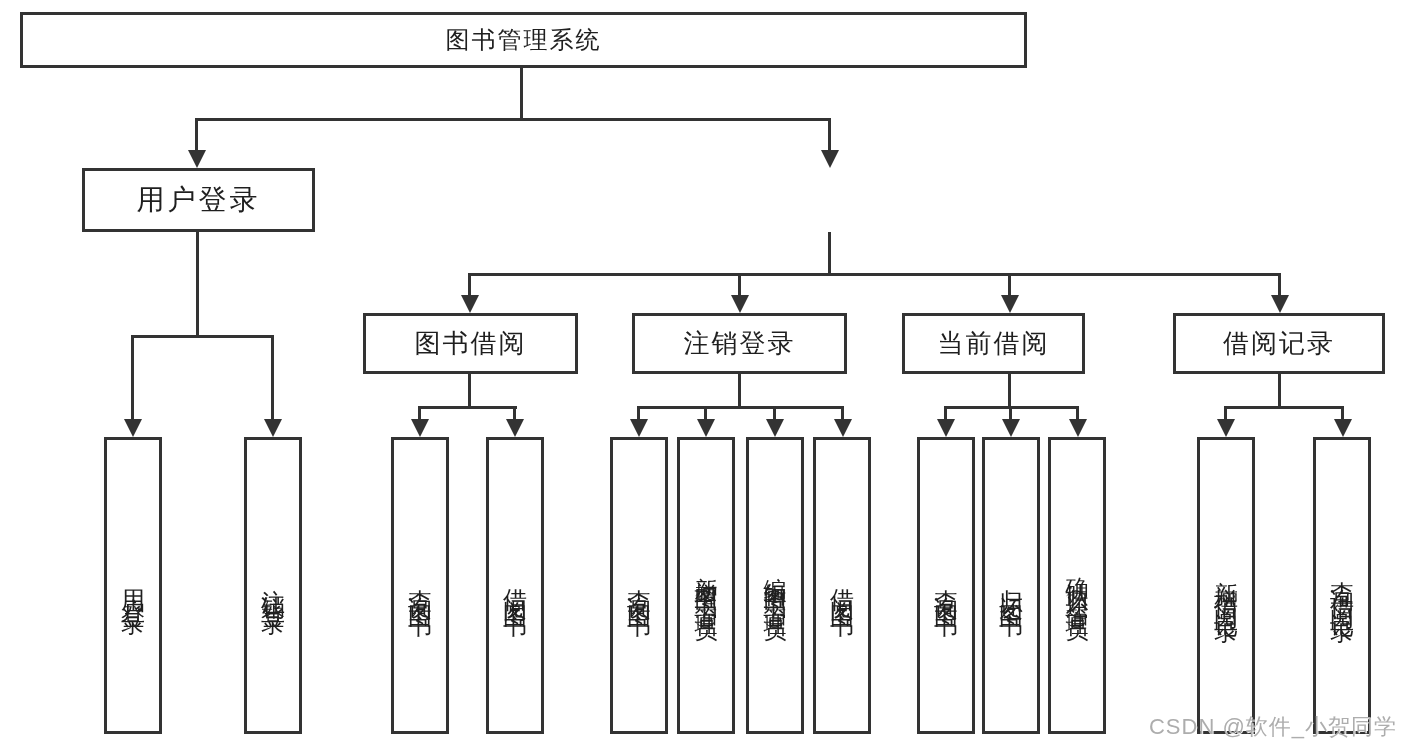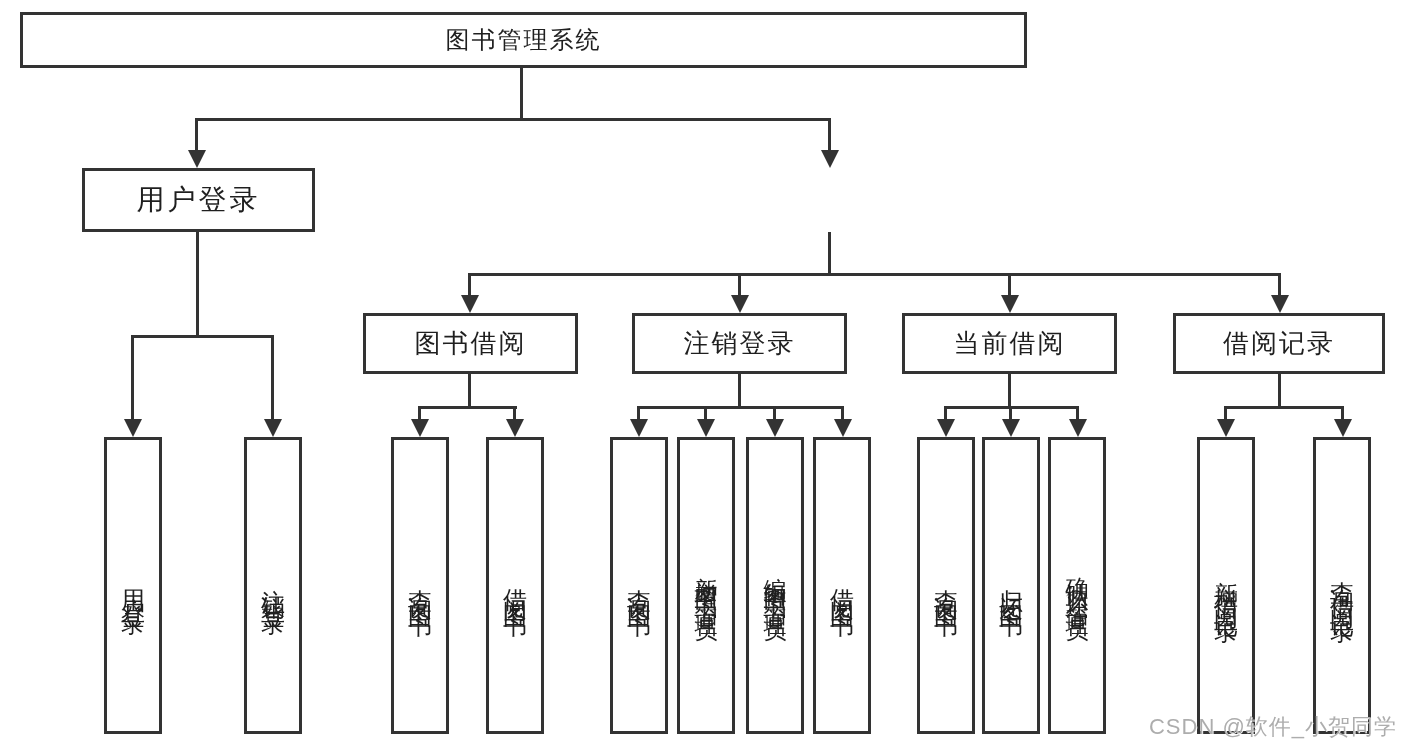--- a/index.html
+++ b/index.html
@@ -74,21 +74,21 @@
   <div class="tri" style="left:1001px;top:295px;"></div>
   <div class="vline" style="left:1278px;top:273px;height:24px;"></div>
   <div class="tri" style="left:1271px;top:295px;"></div>
 
   <div class="box lvl3" style="left:363px;top:313px;width:215px;height:61px;">
     <span>图书借阅</span>
   </div>
   <div class="box lvl3" style="left:632px;top:313px;width:215px;height:61px;">
     <span>注销登录</span>
   </div>
-  <div class="box lvl3" style="left:902px;top:313px;width:215px;height:61px;">
+  <div class="box lvl3" style="left:902px;top:313px;width:183px;height:61px;">
     <span>当前借阅</span>
   </div>
   <div class="box lvl3" style="left:1173px;top:313px;width:212px;height:61px;">
     <span>借阅记录</span>
   </div>
 
   <div class="vline" style="left:468px;top:374px;height:32px;"></div>
   <div class="hline" style="left:418px;top:406px;width:99px;"></div>
   <div class="vline" style="left:418px;top:406px;height:14px;"></div>
   <div class="tri" style="left:411px;top:419px;"></div>

